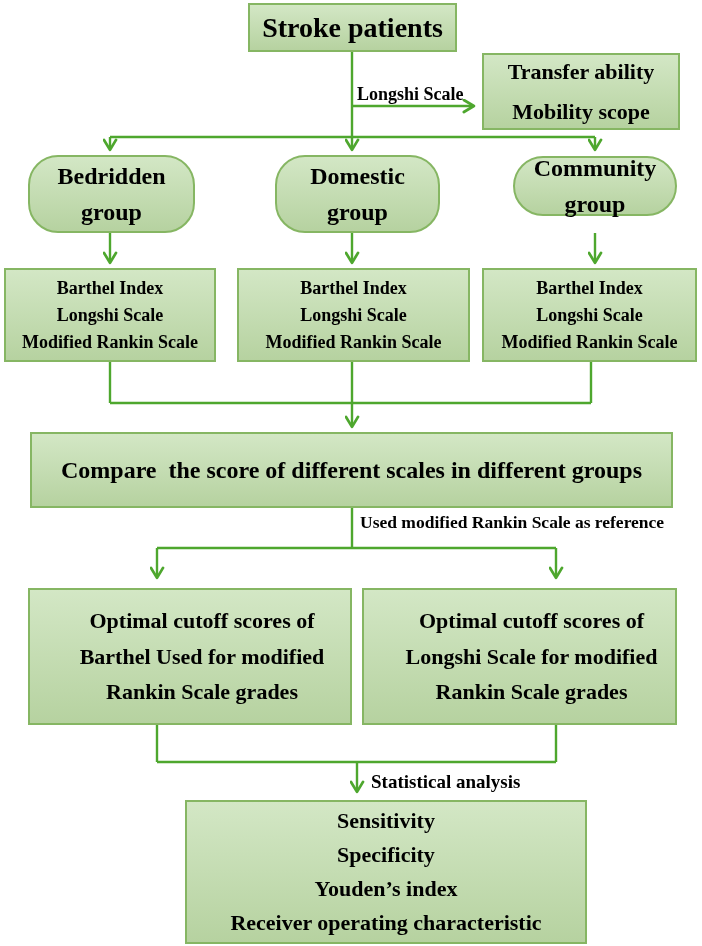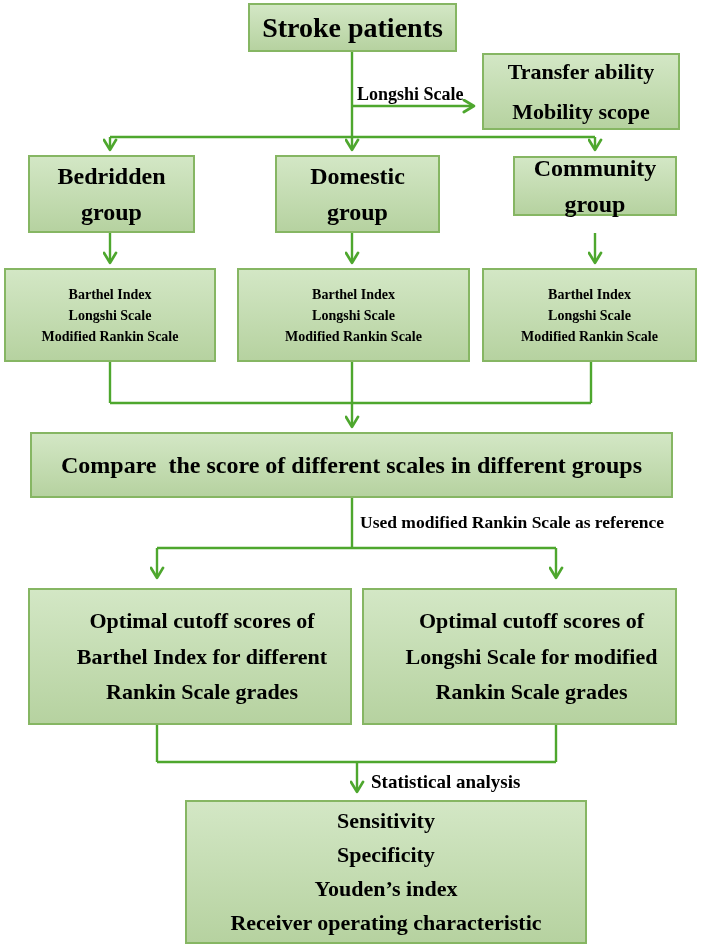--- a/index.html
+++ b/index.html
@@ -31,23 +31,23 @@
     flex-direction:column;
     align-items:center;
     justify-content:center;
     text-align:center;
     font-weight:bold;
     color:var(--text);
     z-index:2;
   }
   .box span{display:block;}
   .fs-title{font-size:28px;line-height:1.2;}
-  .fs-group{font-size:24px;line-height:1.5;}
+  .fs-group{font-size:24px;line-height:1.5;border-radius:30px;}
   .fs-transfer{font-size:22px;line-height:1.5;}
-  .fs-scales{font-size:14px;line-height:1.5;}
+  .fs-scales{font-size:18px;line-height:1.5;}
   .fs-compare{font-size:24px;line-height:1.2;}
   .fs-optimal{font-size:22px;line-height:1.62;padding-left:24px;}
   .fs-outcomes{font-size:22px;line-height:1.55;}
   .box-compare span{white-space:pre;}
   .edge-label{
     position:absolute;
     font-weight:bold;
     color:var(--text);
     white-space:nowrap;
     z-index:3;
@@ -128,29 +128,29 @@
     <span>Longshi Scale</span>
     <span>Modified Rankin Scale</span>
   </div>
 
   <div class="box fs-scales" style="left:482px;top:268px;width:215px;height:94px;">
     <span>Barthel Index</span>
     <span>Longshi Scale</span>
     <span>Modified Rankin Scale</span>
   </div>
 
-  <div class="box fs-compare box-compare" style="left:30px;top:432px;width:643px;height:66px;">
+  <div class="box fs-compare box-compare" style="left:30px;top:432px;width:643px;height:76px;">
     <span>Compare  the score of different scales in different groups</span>
   </div>
 
   <div class="edge-label lbl-rankin">Used modified Rankin Scale as reference</div>
 
   <div class="box fs-optimal" style="left:28px;top:588px;width:324px;height:137px;">
     <span>Optimal cutoff scores of</span>
-    <span>Barthel Index for different</span>
+    <span>Barthel Used for modified</span>
     <span>Rankin Scale grades</span>
   </div>
 
   <div class="box fs-optimal" style="left:362px;top:588px;width:315px;height:137px;">
     <span>Optimal cutoff scores of</span>
     <span>Longshi Scale for modified</span>
     <span>Rankin Scale grades</span>
   </div>
 
   <div class="edge-label lbl-stat">Statistical analysis</div>

